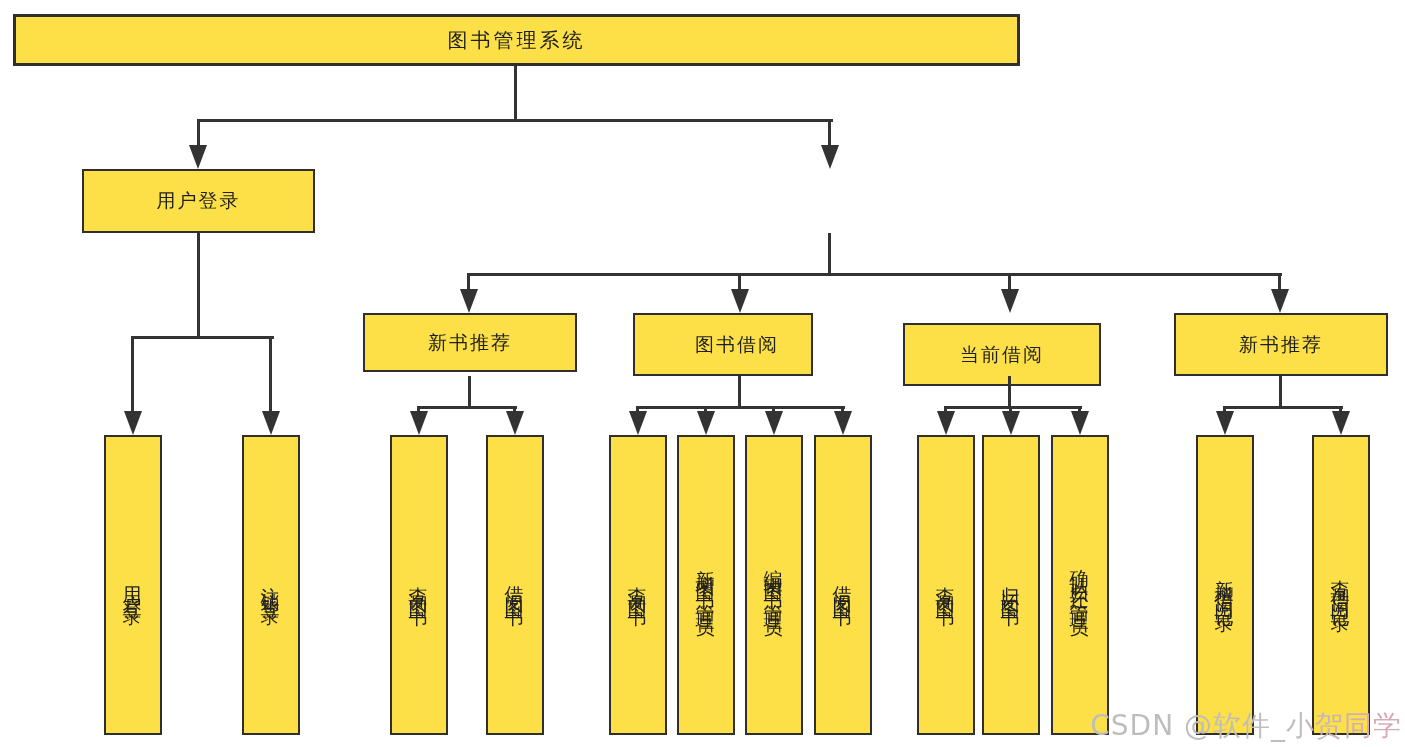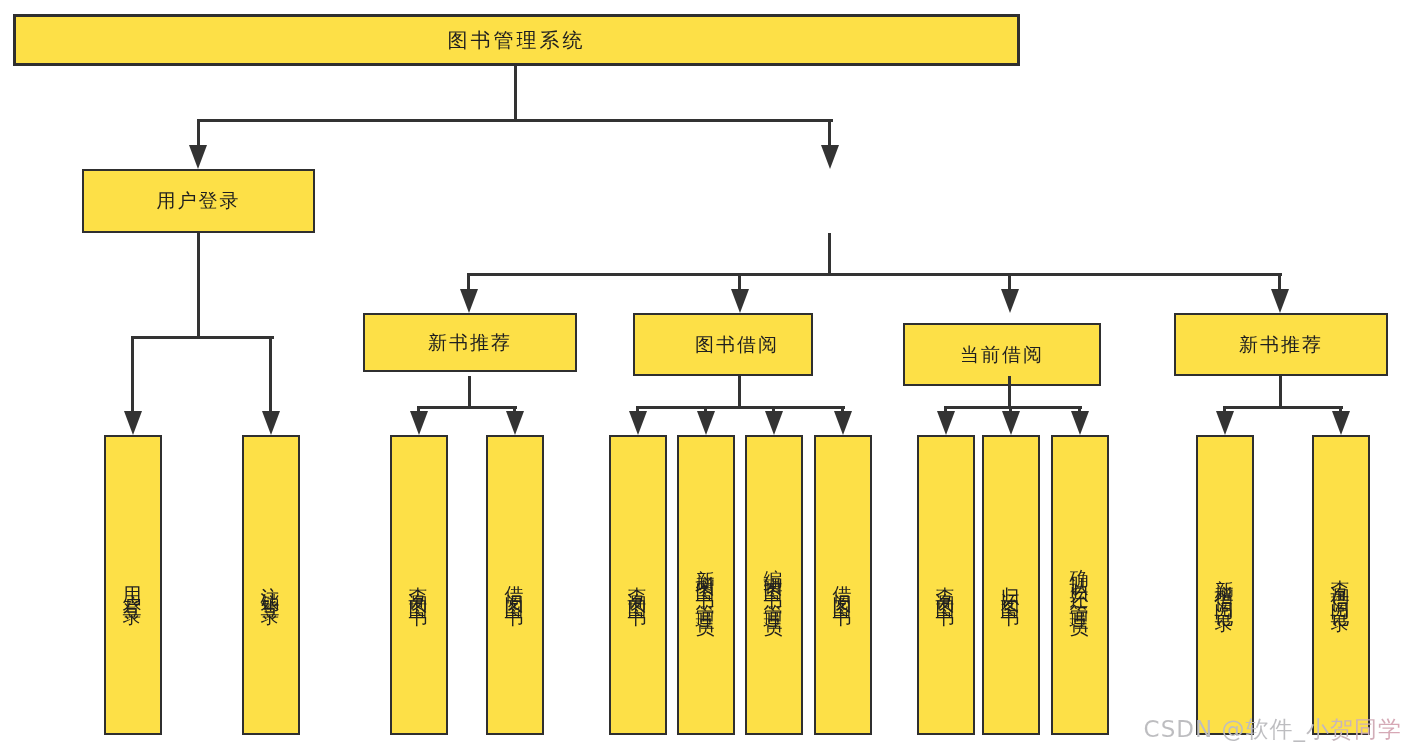--- a/index.html
+++ b/index.html
@@ -13,21 +13,21 @@
   .rootnode{border-width:3px;font-size:20px;letter-spacing:3px;}
   .node{font-size:19px;letter-spacing:2px;}
   .vnode{writing-mode:vertical-rl;font-size:19px;letter-spacing:7px;}
   .hline,.vline{position:absolute;background:#333333;}
   .hline{height:3px;}
   .vline{width:3px;}
   .arrow{position:absolute;width:0;height:0;
     border-left:9px solid transparent;border-right:9px solid transparent;
     border-top:24px solid #333333;}
   .watermark{
-    position:absolute;right:3px;bottom:2px;font-size:23px;letter-spacing:1px;
+    position:absolute;right:3px;bottom:2px;font-size:28px;letter-spacing:1px;
     background:linear-gradient(90deg,#bdbdc0 0%,#bdbdc0 62%,#d9a6b4 100%);
     -webkit-background-clip:text;background-clip:text;color:transparent;
     white-space:nowrap;
   }
 </style>
 </head>
 <body>
 
 <div class="stage">
 

